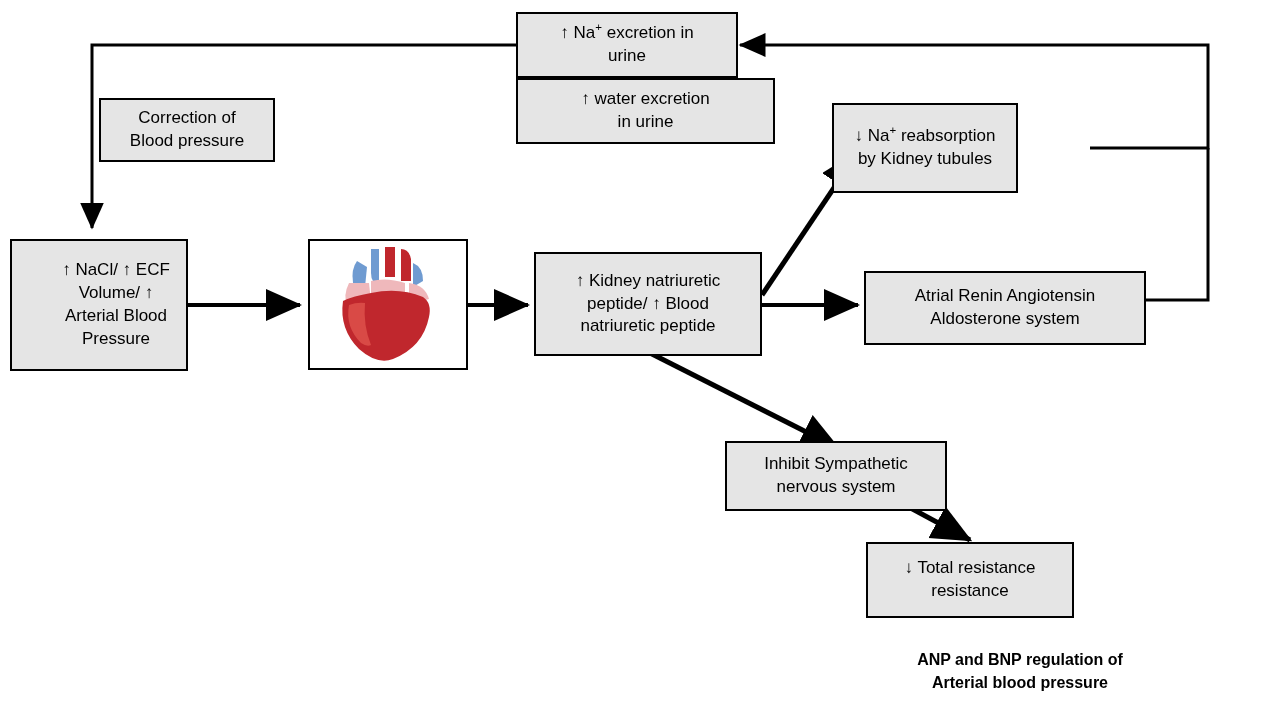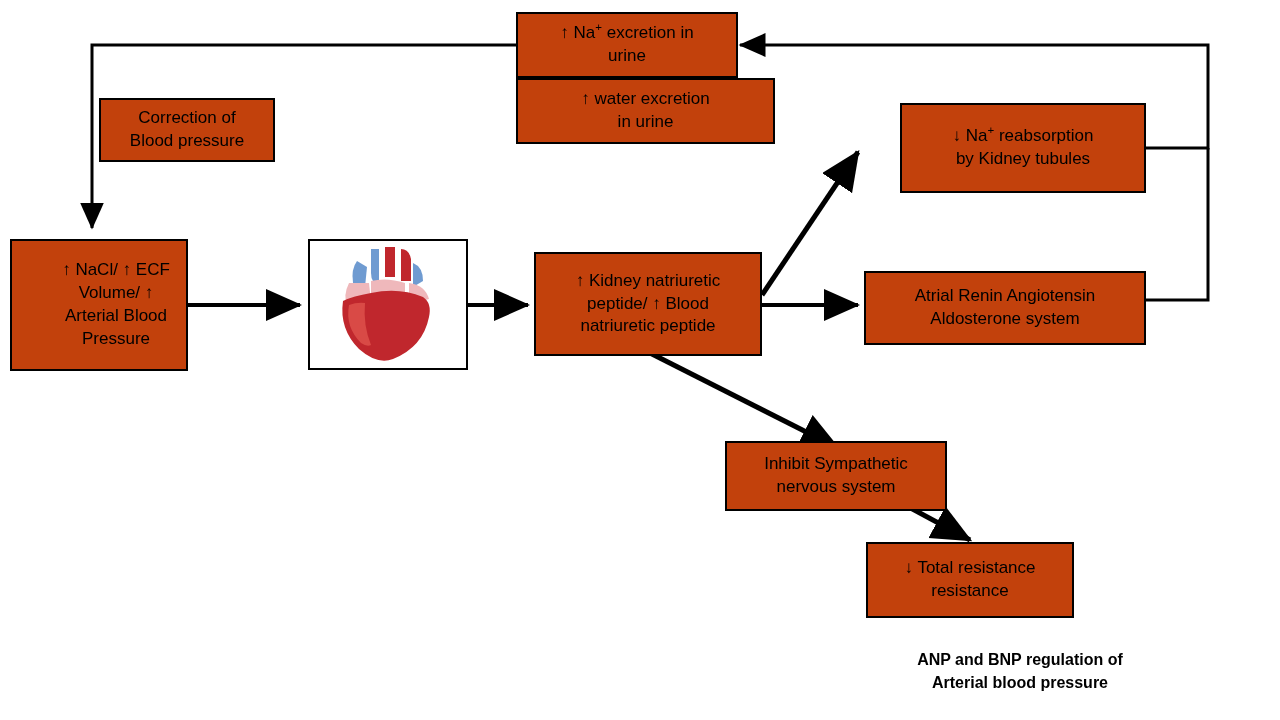--- a/index.html
+++ b/index.html
@@ -12,21 +12,21 @@
     width: 1280px;
     height: 720px;
     background: #ffffff;
     font-family: "Liberation Sans", sans-serif;
     overflow: hidden;
   }
   .node {
     position: absolute;
     box-sizing: border-box;
     border: 2px solid #000000;
-    background: #c2410c;
+    background: #e5e5e5;
     display: flex;
     align-items: center;
     justify-content: center;
     text-align: center;
     color: #000000;
     font-size: 17px;
     line-height: 1.35;
     padding: 4px 6px;
   }
   .node span {
@@ -149,21 +149,21 @@
   </div>
 
   <div class="node" style="left:534px; top:252px; width:228px; height:104px;">
     <span>
       <span>↑ Kidney natriuretic</span>
       <span>peptide/ ↑ Blood</span>
       <span>natriuretic peptide</span>
     </span>
   </div>
 
-  <div class="node" style="left:900px; top:103px; width:246px; height:90px;">
+  <div class="node" style="left:832px; top:103px; width:186px; height:90px;">
     <span>
       <span>↓ Na<sup>+</sup> reabsorption</span>
       <span>by Kidney tubules</span>
     </span>
   </div>
 
   <div class="node" style="left:864px; top:271px; width:282px; height:74px;">
     <span>
       <span>Atrial Renin Angiotensin</span>
       <span>Aldosterone system</span>

